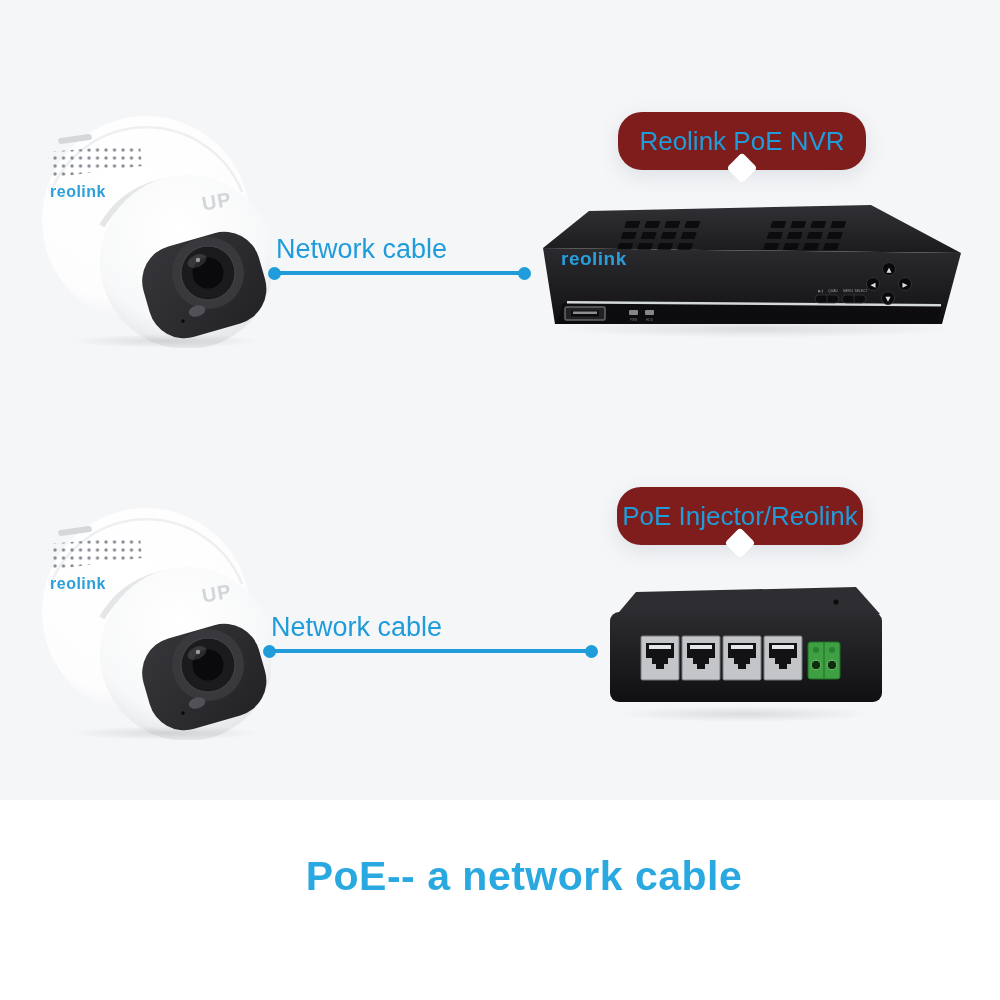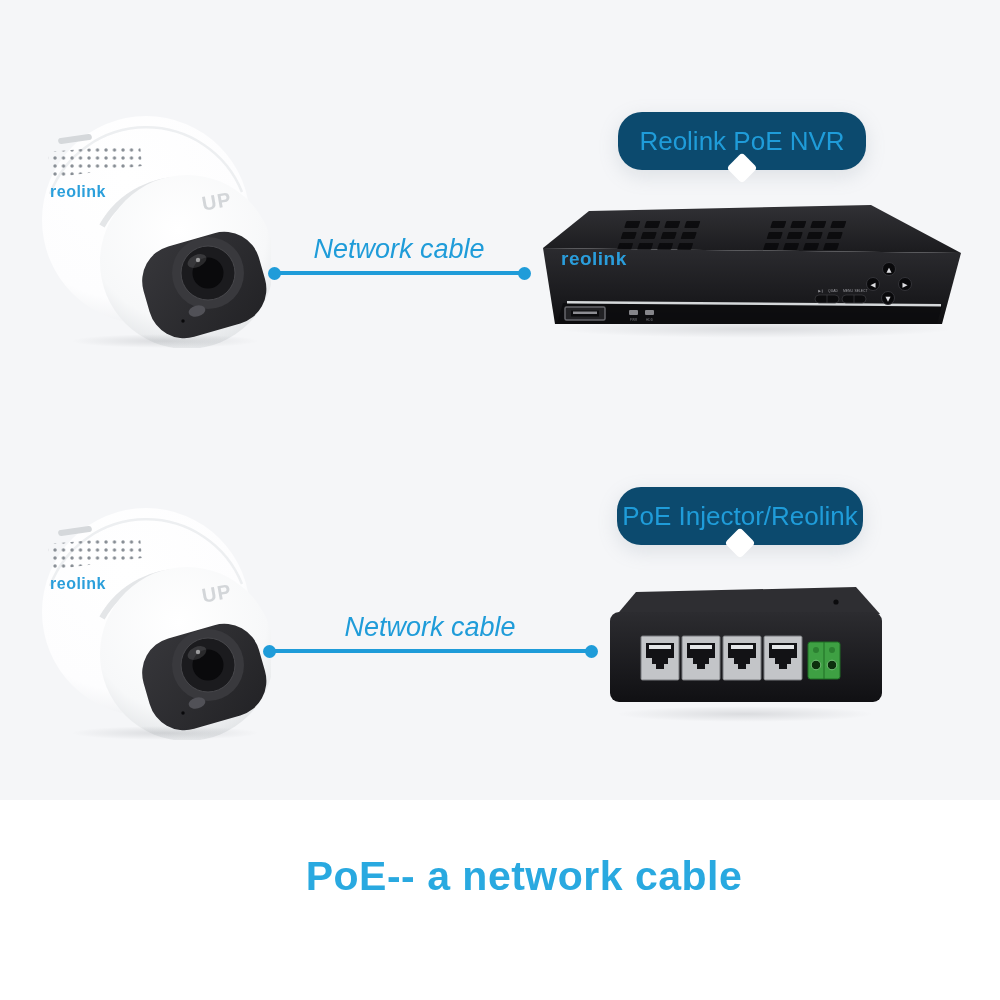--- a/index.html
+++ b/index.html
@@ -5,24 +5,24 @@
   html,body{margin:0;padding:0;}
   body{
     width:1000px;height:1000px;position:relative;overflow:hidden;
     background:#ffffff;font-family:"Liberation Sans",sans-serif;
   }
   .bg-top{position:absolute;left:0;top:0;width:1000px;height:800px;background:#f5f6f8;}
   .abs{position:absolute;}
   
   .cable-line{position:absolute;height:4px;background:#1f9cd9;border-radius:2px;}
   .cable-dot{position:absolute;width:13px;height:13px;border-radius:50%;background:#1f9cd9;}
-  .cable-label{position:absolute;color:#1f9cd9;font-size:27px;font-weight:400;text-align:center;font-style:italic;}
+  .cable-label{position:absolute;color:#1f9cd9;font-size:27px;font-weight:400;}
   
   .bubble{
-    position:absolute;background:#0c4a6e;border-radius:24px;
+    position:absolute;background:#7f1d1d;border-radius:24px;
     box-shadow:0 6px 20px rgba(125,138,155,0.20);
     display:flex;align-items:center;justify-content:center;
     color:#1f9cd9;font-size:26px;font-weight:400;
   }
   .bubble::after{
     content:"";position:absolute;bottom:-9px;left:50%;
     width:22px;height:22px;background:#ffffff;border-radius:4px;
     transform:translateX(-50%) rotate(45deg);
   }
   .dev-shadow{position:absolute;background:radial-gradient(ellipse at center,rgba(25,30,40,0.12),rgba(25,30,40,0) 70%);}

